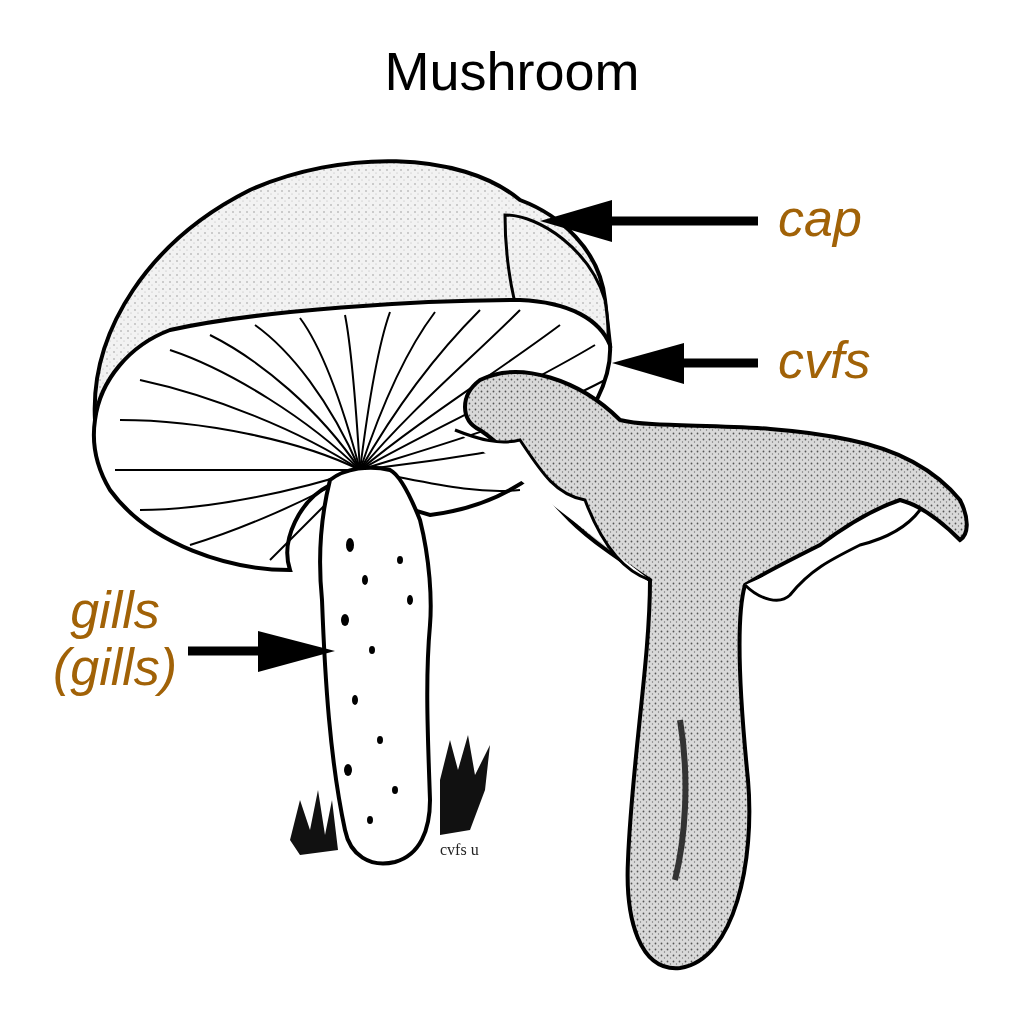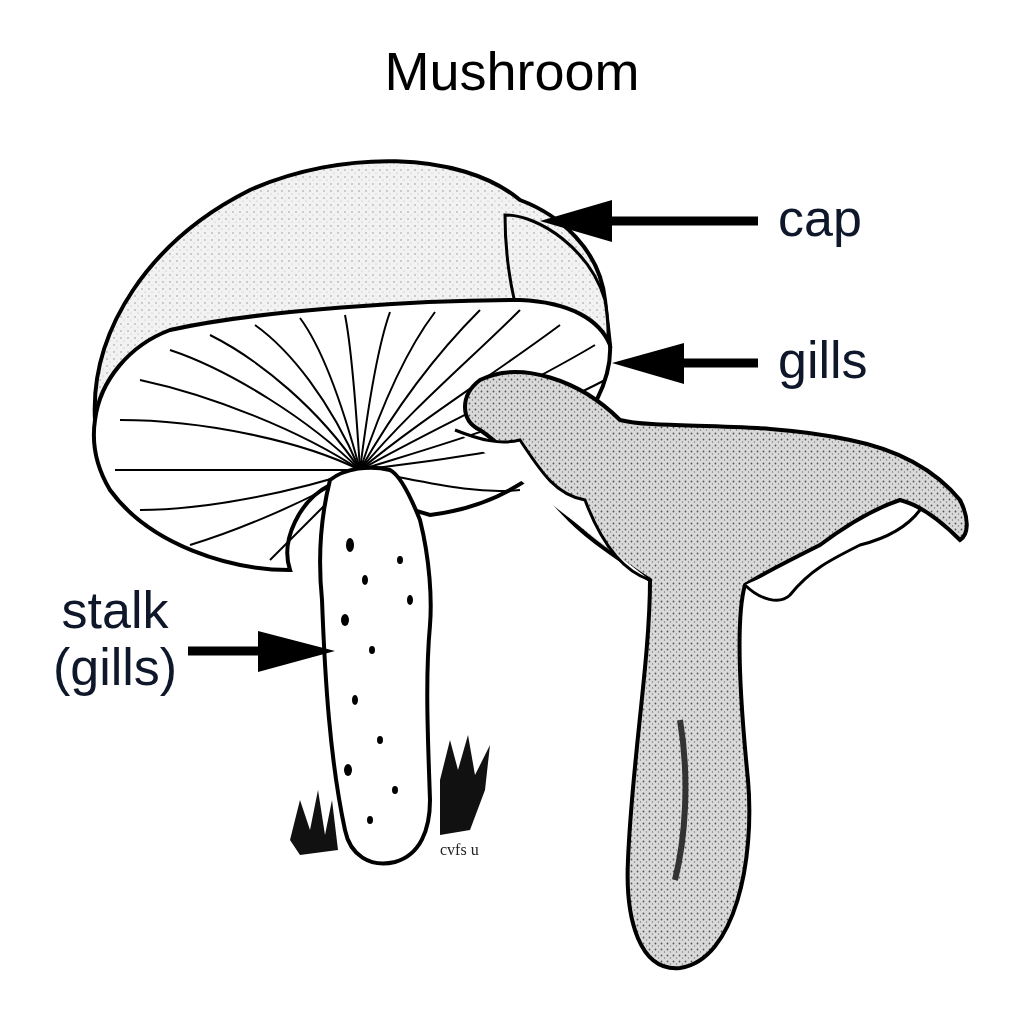--- a/index.html
+++ b/index.html
@@ -1,19 +1,19 @@
 <!DOCTYPE html>
 <html><head>
   <meta charset="utf-8">
   <style>
     html, body { margin: 0; padding: 0; background: #ffffff; }
     .canvas { position: relative; width: 1024px; height: 1024px; background: #ffffff; overflow: hidden; }
     .title { position: absolute; left: 0; width: 1024px; top: 40px; text-align: center;
              font-family: "Liberation Sans", sans-serif; font-size: 54px; color: #000; }
-    .label { position: absolute; font-family: "Liberation Sans", sans-serif; font-size: 52px; color: #0f172a; line-height: 1.1; }
+    .label { position: absolute; font-family: "Liberation Sans", sans-serif; font-size: 52px; color: #a16207; line-height: 1.1; font-style: italic; }
     .label-cap { left: 778px; top: 190px; }
     .label-gills { left: 778px; top: 332px; }
     .label-stipe { left: 30px; top: 582px; text-align: center; width: 170px; }
     .art { position: absolute; left: 0; top: 0; }
   </style>
 </head>
 <body>
 
 <div class="canvas">
 
@@ -108,19 +108,19 @@
       <line x1="758" y1="363" x2="682" y2="363" stroke="#000" stroke-width="9"></line>
       <polygon points="612,363 684,343 684,384" fill="#000"></polygon>
     </g>
     <g>
       <line x1="188" y1="651" x2="260" y2="651" stroke="#000" stroke-width="9"></line>
       <polygon points="335,651 258,631 258,672" fill="#000"></polygon>
     </g>
   </svg>
 
   <div class="label label-cap">cap</div>
-  <div class="label label-gills">gills</div>
+  <div class="label label-gills">cvfs</div>
   <div class="label label-stipe">
-    <div>stalk</div>
+    <div>gills</div>
     <div>(gills)</div>
   </div>
 
 </div>
 
 </body></html>

